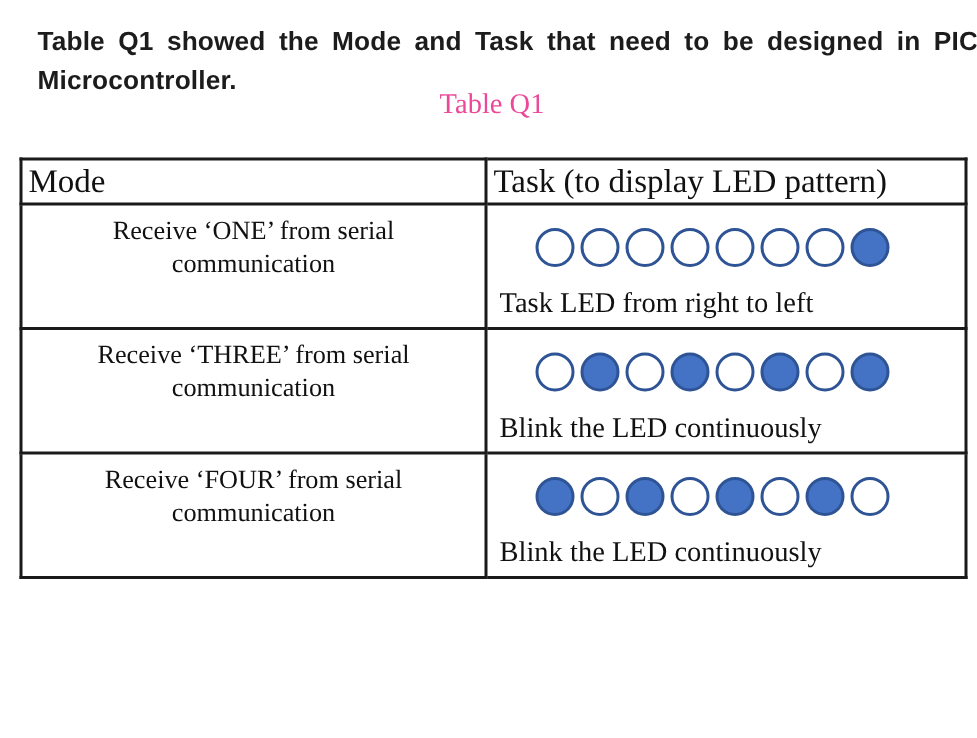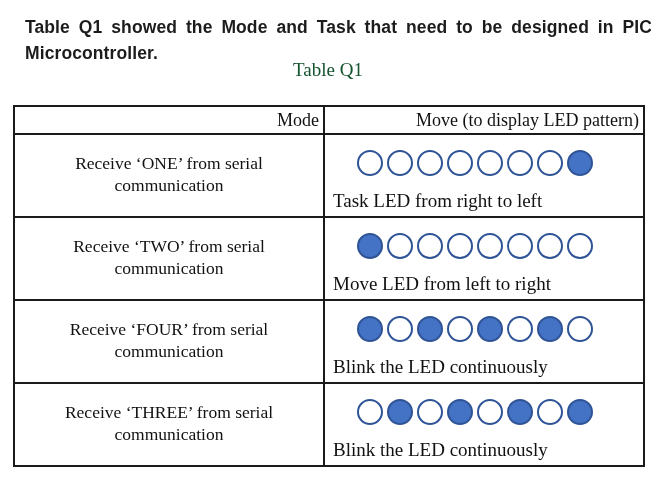--- a/index.html
+++ b/index.html
@@ -33,46 +33,46 @@
     line-height: 26px;
     letter-spacing: 0.1px;
   }
   .caption {
     position: absolute;
     left: 13px;
     top: 59px;
     width: 630px;
     text-align: center;
     font-size: 19px;
-    color: #14532d;
+    color: #ec4899;
   }
   table.q1 {
     position: absolute;
     left: 13px;
     top: 105px;
     width: 630px;
     border-collapse: collapse;
     table-layout: fixed;
   }
   col.c1 { width: 310px; }
   col.c2 { width: 320px; }
   th, td { border: 2px solid var(--border); }
   th {
-    font-size: 18px;
+    font-size: 22px;
     font-weight: normal;
     height: 28px;
     padding: 1px 4px;
-    text-align: right;
+    text-align: left;
   }
   td.mode-cell {
     vertical-align: top;
     text-align: center;
     font-size: 17.5px;
     line-height: 22px;
-    padding-top: 17px;
+    padding-top: 5px;
     height: 83px;
   }
   td.task-cell {
     vertical-align: top;
     padding: 0 6px 0 8px;
   }
   .led-strip {
     display: flex;
     gap: 4px;
     margin: 15px 0 0 24px;
@@ -99,21 +99,21 @@
   <p class="intro">Table Q1 showed the Mode and Task that need to be designed in PIC Microcontroller.</p>
   <div class="caption">Table Q1</div>
   <table class="q1">
     <colgroup>
       <col class="c1">
       <col class="c2">
     </colgroup>
     <thead>
       <tr>
         <th>Mode</th>
-        <th>Move (to display LED pattern)</th>
+        <th>Task (to display LED pattern)</th>
       </tr>
     </thead>
     <tbody>
         <tr>
           <td class="mode-cell">
             <div>Receive ‘ONE’ from serial</div>
             <div>communication</div>
           </td>
           <td class="task-cell">
             <div class="led-strip">
@@ -124,35 +124,35 @@
               <span class="led"></span>
               <span class="led"></span>
               <span class="led"></span>
               <span class="led on"></span>
             </div>
             <div class="task-caption">Task LED from right to left</div>
           </td>
         </tr>
         <tr>
           <td class="mode-cell">
-            <div>Receive ‘TWO’ from serial</div>
+            <div>Receive ‘THREE’ from serial</div>
             <div>communication</div>
           </td>
           <td class="task-cell">
             <div class="led-strip">
+              <span class="led"></span>
               <span class="led on"></span>
               <span class="led"></span>
+              <span class="led on"></span>
               <span class="led"></span>
+              <span class="led on"></span>
               <span class="led"></span>
-              <span class="led"></span>
-              <span class="led"></span>
-              <span class="led"></span>
-              <span class="led"></span>
+              <span class="led on"></span>
             </div>
-            <div class="task-caption">Move LED from left to right</div>
+            <div class="task-caption">Blink the LED continuously</div>
           </td>
         </tr>
         <tr>
           <td class="mode-cell">
             <div>Receive ‘FOUR’ from serial</div>
             <div>communication</div>
           </td>
           <td class="task-cell">
             <div class="led-strip">
               <span class="led on"></span>
@@ -160,34 +160,15 @@
               <span class="led on"></span>
               <span class="led"></span>
               <span class="led on"></span>
               <span class="led"></span>
               <span class="led on"></span>
               <span class="led"></span>
             </div>
             <div class="task-caption">Blink the LED continuously</div>
           </td>
         </tr>
-        <tr>
-          <td class="mode-cell">
-            <div>Receive ‘THREE’ from serial</div>
-            <div>communication</div>
-          </td>
-          <td class="task-cell">
-            <div class="led-strip">
-              <span class="led"></span>
-              <span class="led on"></span>
-              <span class="led"></span>
-              <span class="led on"></span>
-              <span class="led"></span>
-              <span class="led on"></span>
-              <span class="led"></span>
-              <span class="led on"></span>
-            </div>
-            <div class="task-caption">Blink the LED continuously</div>
-          </td>
-        </tr>
       </tbody>
   </table>
 </div>
 
 </body></html>

